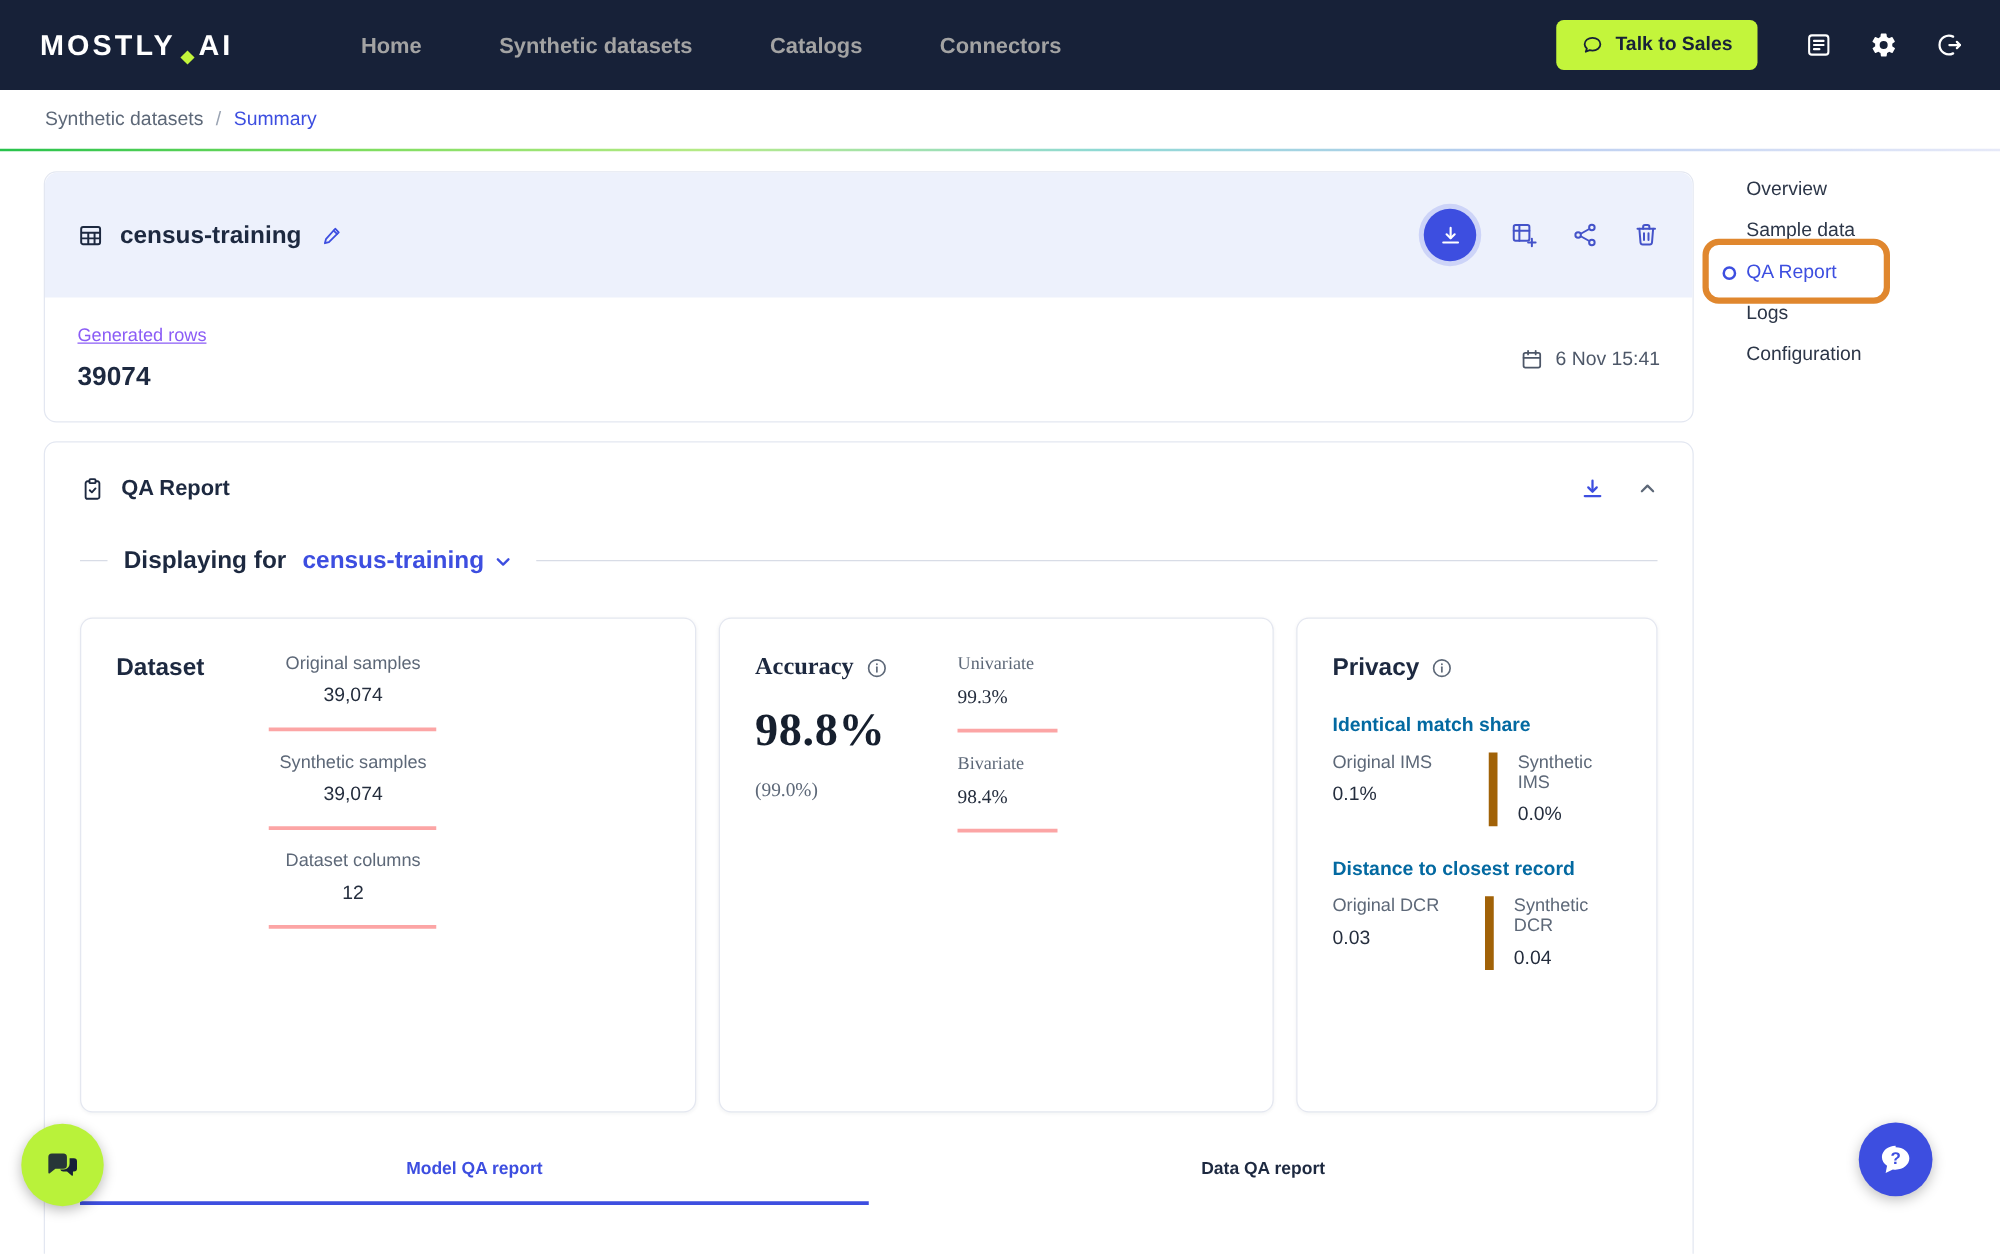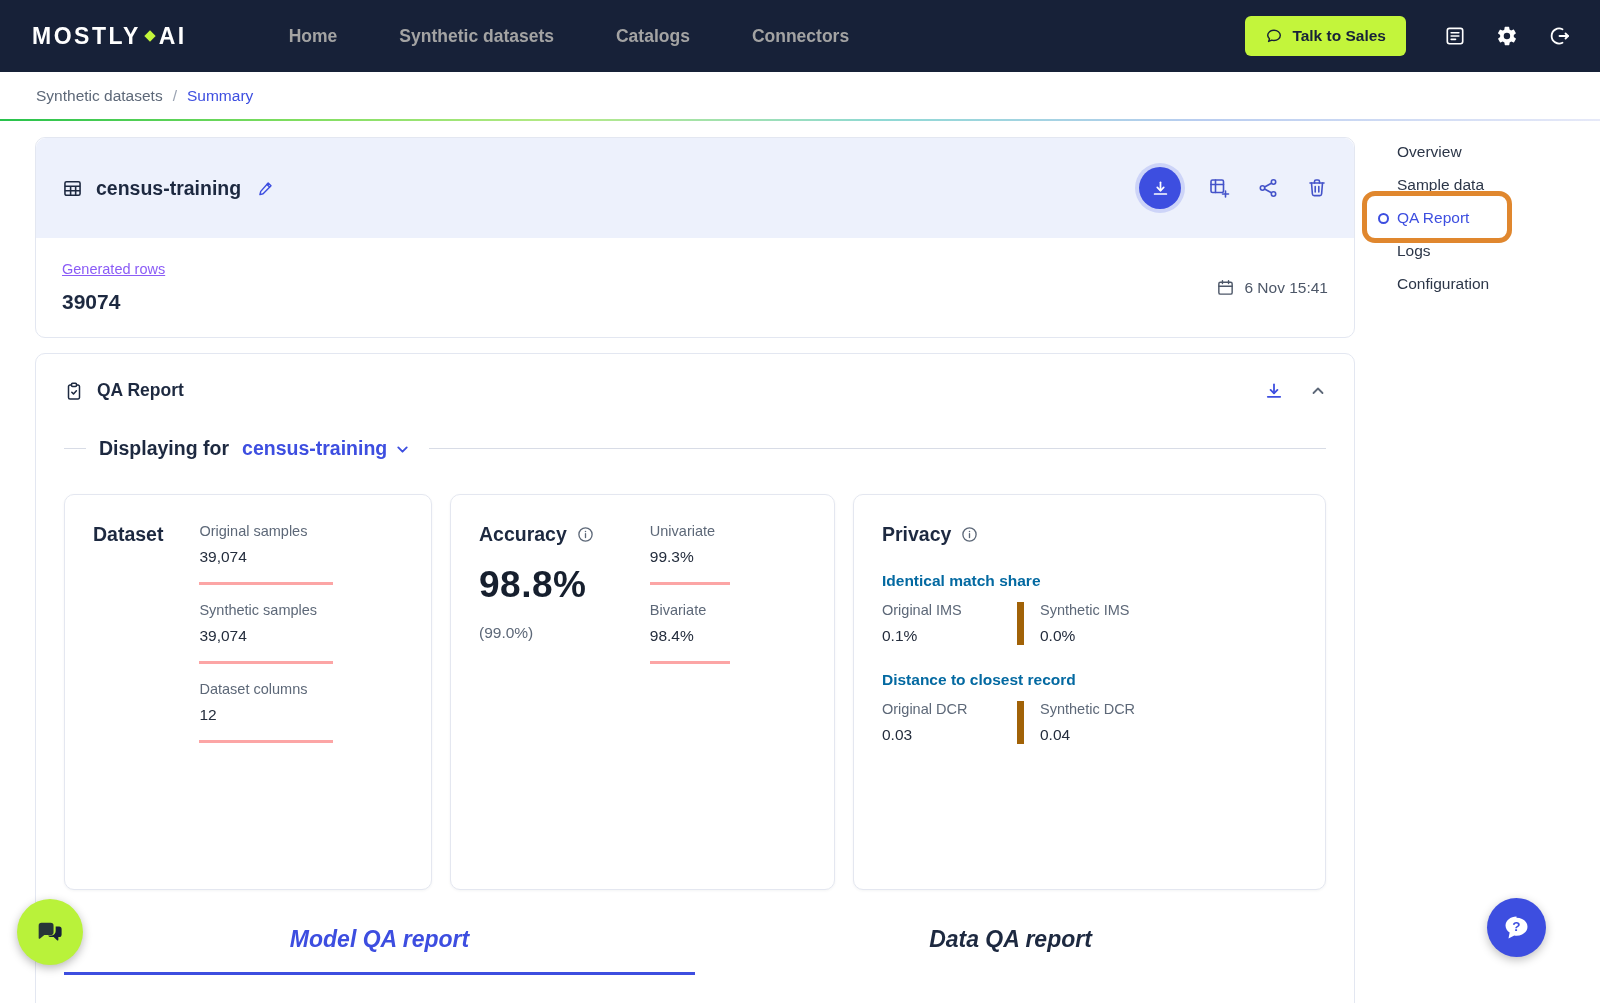--- a/index.html
+++ b/index.html
@@ -12,21 +12,21 @@
     color: #1d2940;
   }
   .page { position: relative; width: 1600px; height: 1003px; }
 
   
   .navbar {
     height: 72px; background: #172138;
     display: flex; align-items: center;
     padding: 0 30px 0 32px;
   }
-  .logo { display: flex; align-items: center; color: #fff; font-size: 23px; font-weight: 800; letter-spacing: 2.5px; cursor: pointer; }
+  .logo { display: flex; align-items: flex-end; color: #fff; font-size: 23px; font-weight: 800; letter-spacing: 2.5px; cursor: pointer; }
   .logo-diamond { display: inline-block; width: 8px; height: 8px; background: #c3f53b; transform: rotate(45deg); margin: 0 5px; }
   .nav-items { display: flex; gap: 62px; margin-left: 102px; }
   .nav-item { color: #a3a3a3; font-weight: 700; font-size: 17.5px; cursor: pointer; text-decoration: none; }
   .talk-sales {
     margin-left: auto; display: flex; align-items: center; gap: 9px;
     background: #c3f53b; color: #172138; font-weight: 700; font-size: 15.5px;
     padding: 11px 20px; border: none; border-radius: 6px; cursor: pointer;
     font-family: inherit;
   }
   .talk-sales svg { width: 18px; height: 18px; }
@@ -85,22 +85,22 @@
 
   .displaying-row { display: flex; align-items: center; margin-top: 36px; padding: 0 28px; gap: 13px; }
   .line-short { width: 22px; height: 1px; background: #d8dce6; }
   .line-long { flex: 1; height: 1px; background: #d8dce6; margin-left: 6px; }
   .disp-label { font-size: 19.5px; font-weight: 700; color: #1d2940; }
   .disp-value { font-size: 19.5px; font-weight: 700; color: #3d4ee0; cursor: pointer; display: flex; align-items: center; gap: 8px; }
   .disp-value svg { width: 15px; height: 15px; margin-top: 2px; }
 
   .panels { display: flex; gap: 18px; padding: 0 28px; margin-top: 34px; }
   .panel { border: 1px solid #e4e7f0; border-radius: 10px; height: 396px; padding: 28px; box-shadow: 0 1px 3px rgba(20,30,60,0.05); background: #fff; }
-  .panel-dataset { width: 368px; display: flex; gap: 36px; }
-  .panel-accuracy { width: 385px; display: flex; gap: 56px; }
+  .panel-dataset { width: 493px; display: flex; gap: 52px; text-align: center; }
+  .panel-accuracy { width: 444px; display: flex; gap: 56px; font-family: Liberation Serif, serif; }
   .panel-privacy { flex: 1; }
   .panel-title { font-size: 19.5px; font-weight: 700; color: #1d2940; }
   .panel-title-row { display: flex; align-items: center; gap: 10px; }
   .info-icon { color: #5d6878; display: flex; cursor: pointer; } .info-icon svg { width: 17px; height: 17px; }
 
   .stat { width: 134px; padding-bottom: 16px; border-bottom: 3px solid #fca5a5; margin-bottom: 17px; }
   .stat-label { font-size: 14.5px; color: #5d6878; }
   .stat-value { font-size: 15.5px; color: #242d3d; margin-top: 9px; font-weight: 500; }
   .acc-stats .stat { width: 80px; }
   .acc-value { font-size: 37px; font-weight: 800; color: #161f2e; margin-top: 18px; letter-spacing: 0.5px; }
@@ -108,21 +108,21 @@
 
   .priv-section { margin-top: 26px; }
   .priv-title { font-size: 15.5px; font-weight: 700; color: #0369a1; }
   .priv-cols { display: flex; margin-top: 12px; }
   .priv-col { width: 135px; }
   .priv-col.right { width: auto; border-left: 7px solid #a16207; padding-left: 16px; }
   .pstat-label { font-size: 14.5px; color: #5d6878; }
   .pstat-value { font-size: 15.5px; color: #242d3d; margin-top: 9px; font-weight: 500; }
 
   .tabs { display: flex; margin-top: 14px; padding: 0 28px; }
-  .tab { width: 50%; text-align: center; padding: 22px 0 19px; font-size: 23px; font-weight: 700; color: #1d2940; cursor: pointer; border-bottom: 3px solid transparent; font-style: italic; }
+  .tab { width: 50%; text-align: center; padding: 22px 0 19px; font-size: 14px; font-weight: 700; color: #1d2940; cursor: pointer; border-bottom: 3px solid transparent; }
   .tab.active { color: #3d4ee0; border-bottom-color: #3d4ee0; }
 
   
   .side-nav { position: absolute; left: 1397px; top: 143px; z-index: 3; }
   .side-item { font-size: 15.5px; color: #2c3648; height: 20px; margin-bottom: 13px; cursor: pointer; position: relative; white-space: nowrap; }
   .side-item.active { color: #3d4ee0; font-weight: 500; }
   .side-item.active::before {
     content: ''; position: absolute; left: -19px; top: 4px;
     width: 7px; height: 7px; border: 2px solid #3d4ee0; border-radius: 50%;
   }

